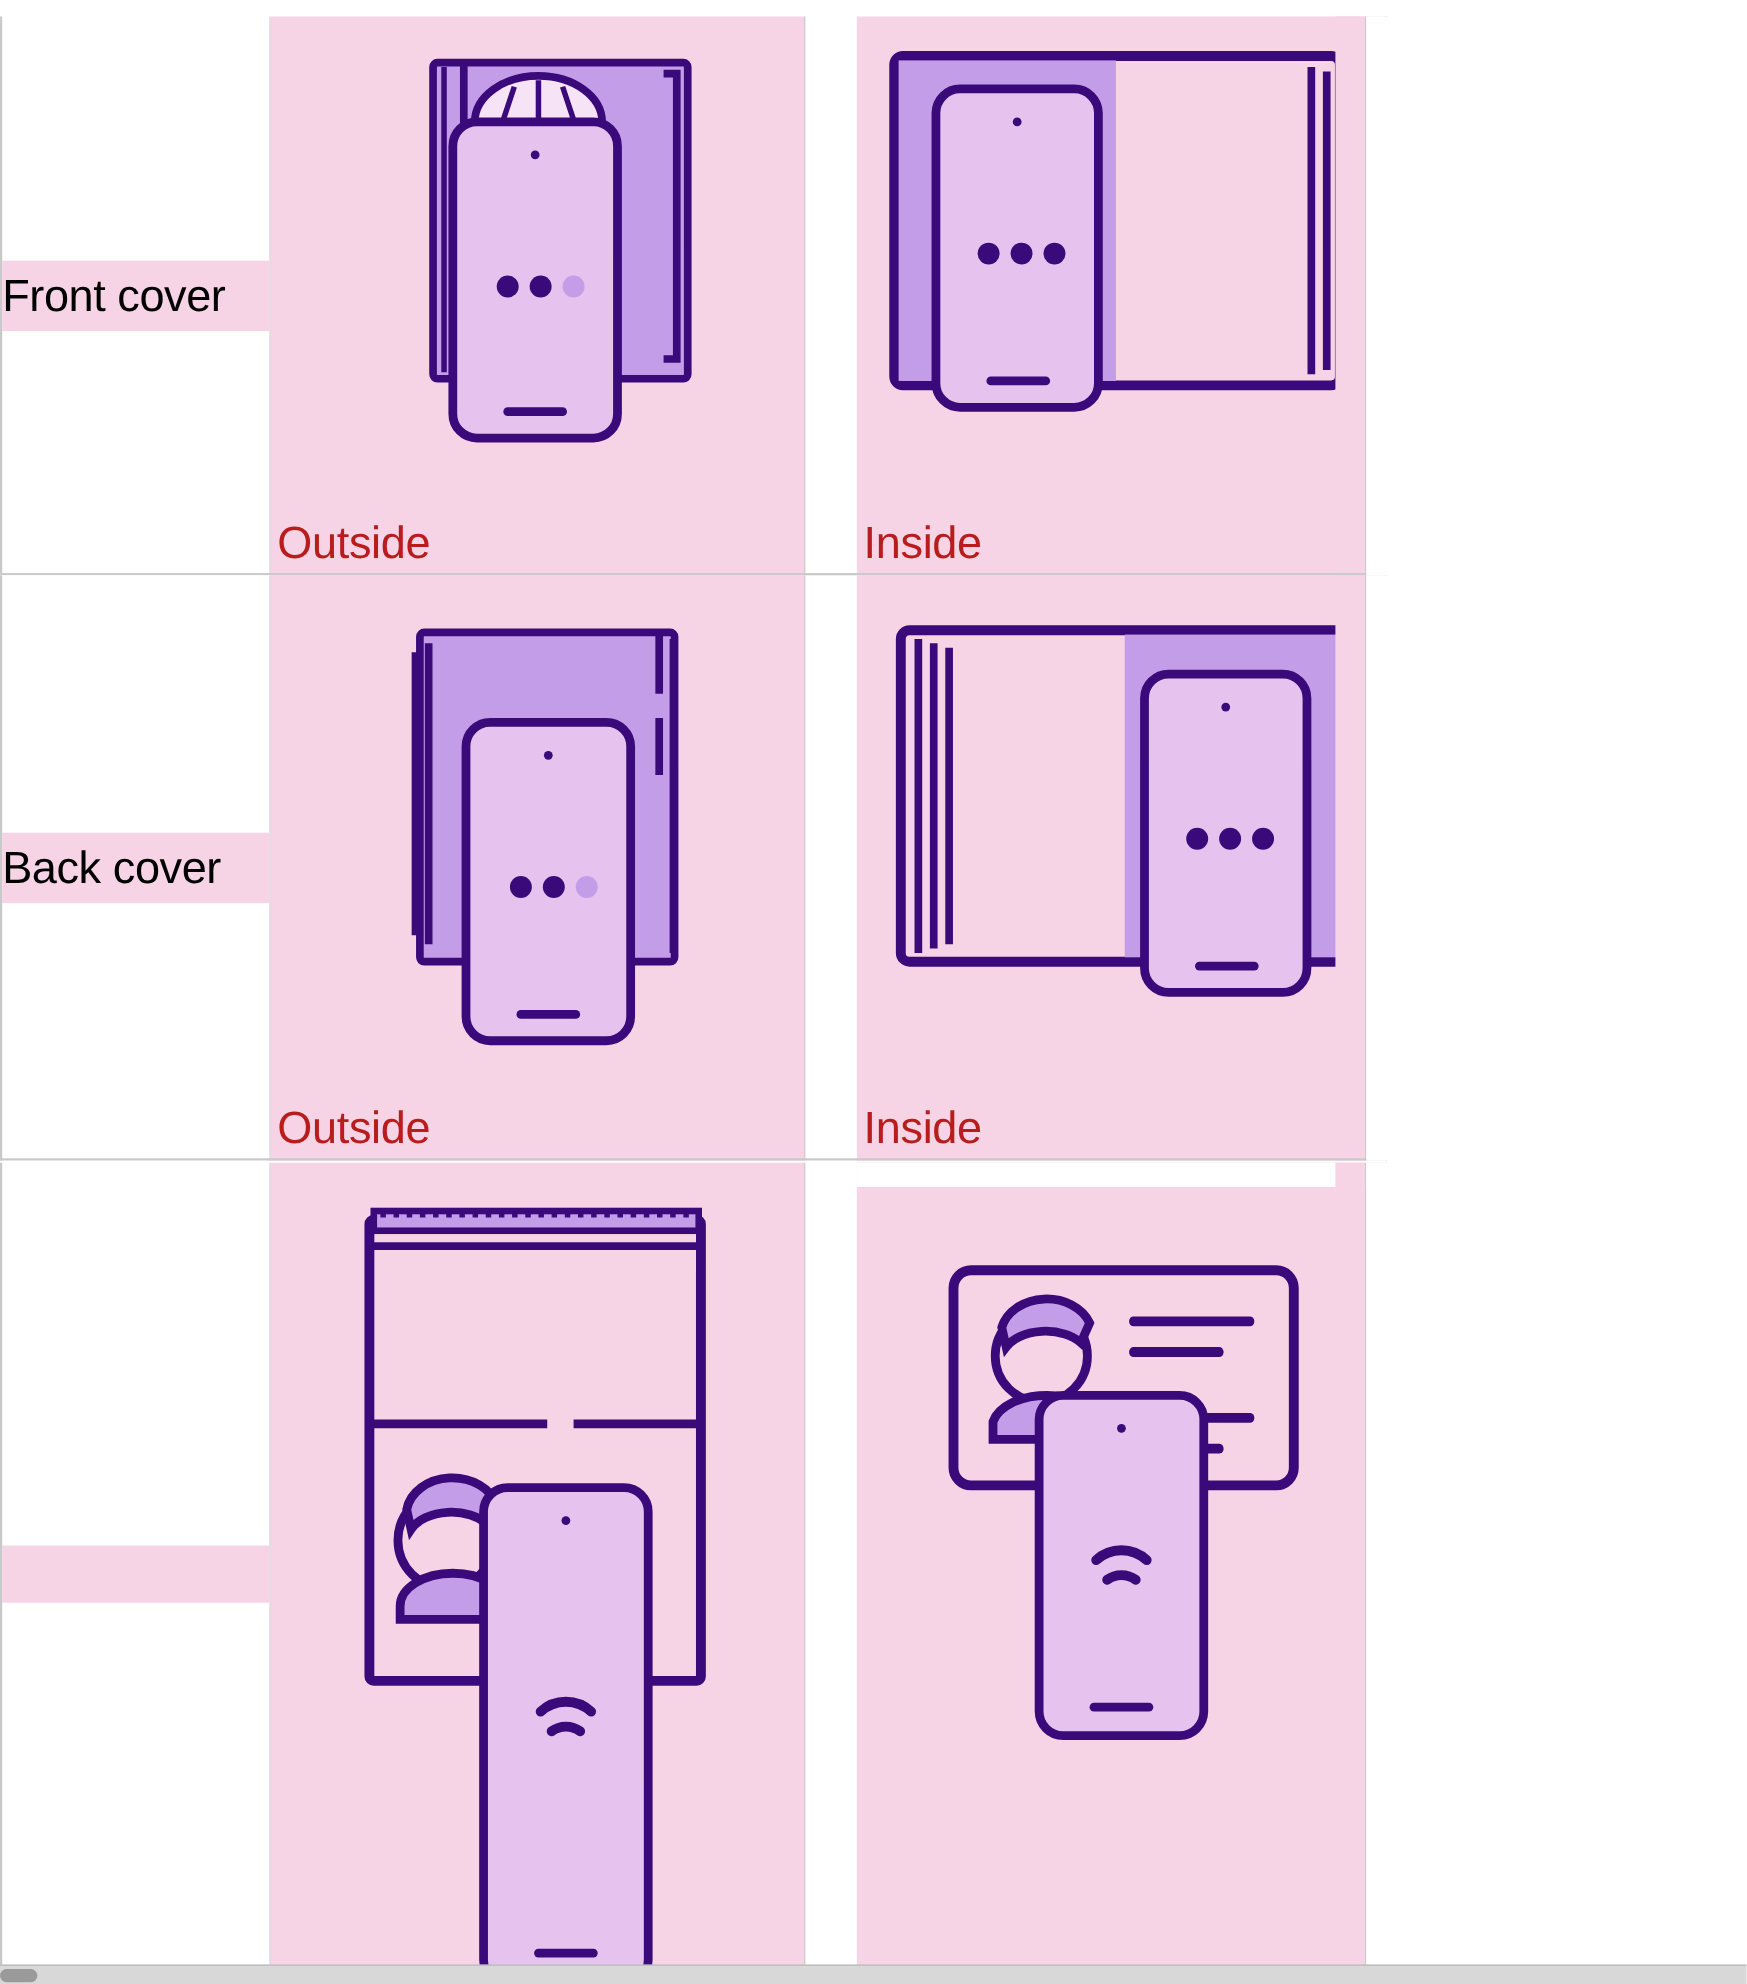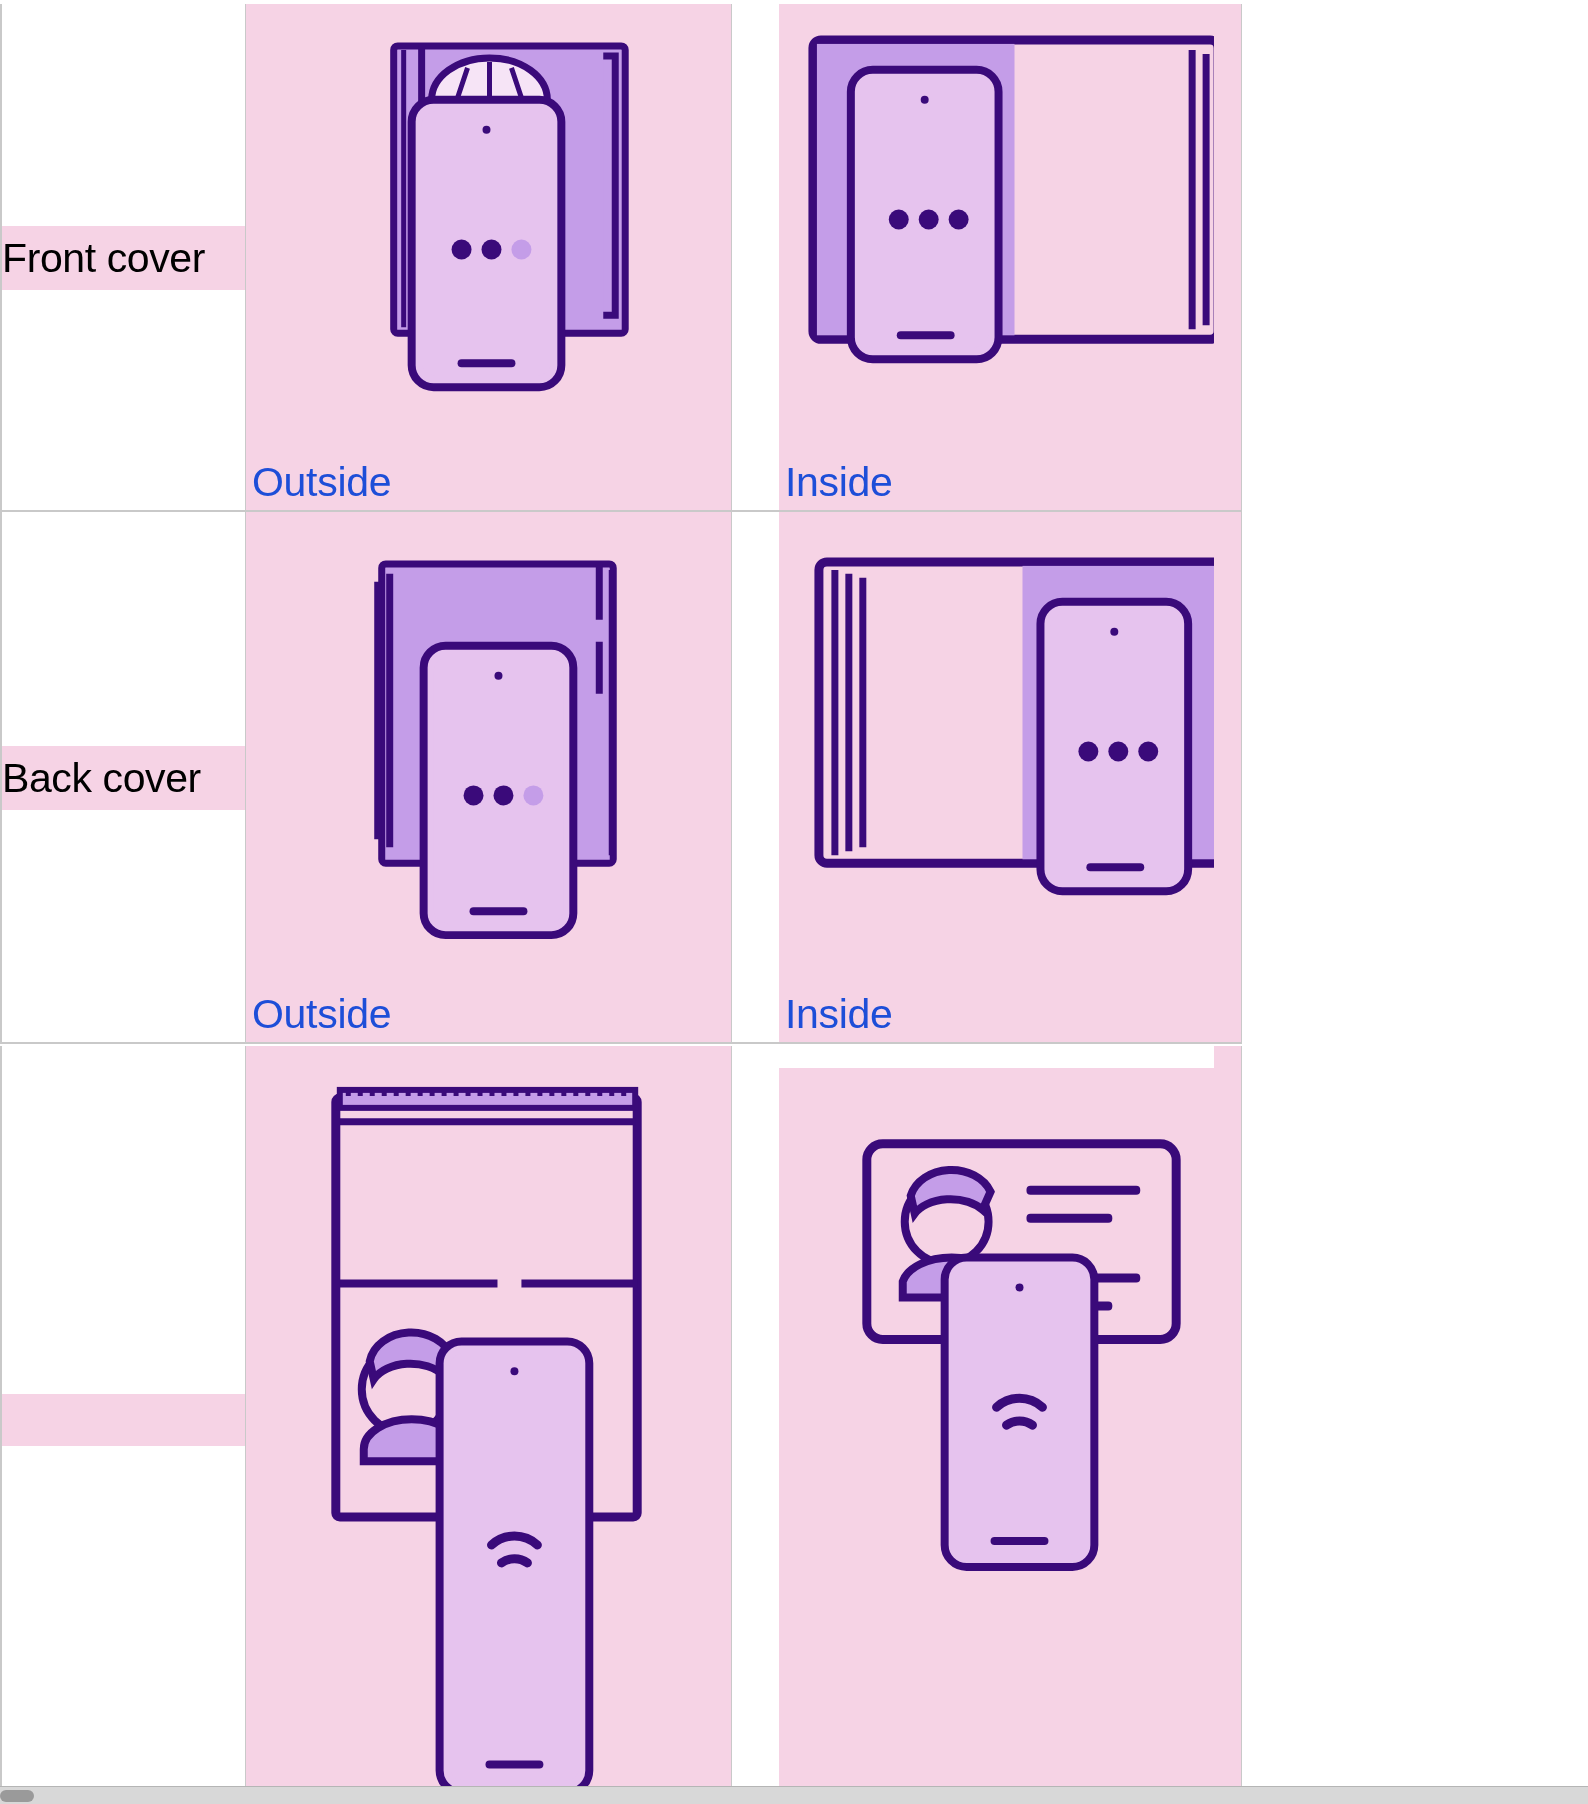--- a/index.html
+++ b/index.html
@@ -13,21 +13,21 @@
     width: 1588px;
     height: 1804px;
     overflow: hidden;
     background: #ffffff;
   }
 
   
   .grid {
     position: absolute;
     left: 0;
-    top: 4px;
+    top: 15px;
     width: 1440px;
     height: 1790px;
   }
 
   .row {
     position: absolute;
     left: 0;
     width: 1588px;
     box-sizing: border-box;
   }
@@ -92,21 +92,21 @@
     height: 100%;
     background: #ffffff;
   }
 
   .cell-caption {
     position: absolute;
     left: 6px;
     bottom: 6px;
     font-size: 41px;
     line-height: 48px;
-    color: #1d4ed8;
+    color: #b91c1c;
     letter-spacing: -0.3px;
   }
 
   .art {
     position: absolute;
     left: 0;
     top: 0;
     width: 100%;
     height: 100%;
   }

